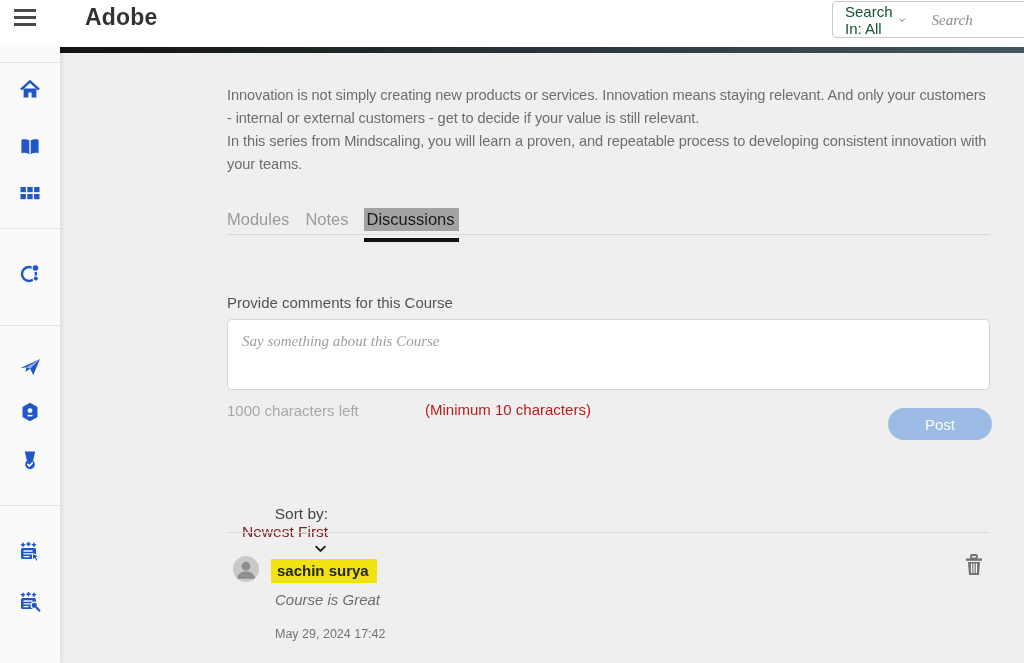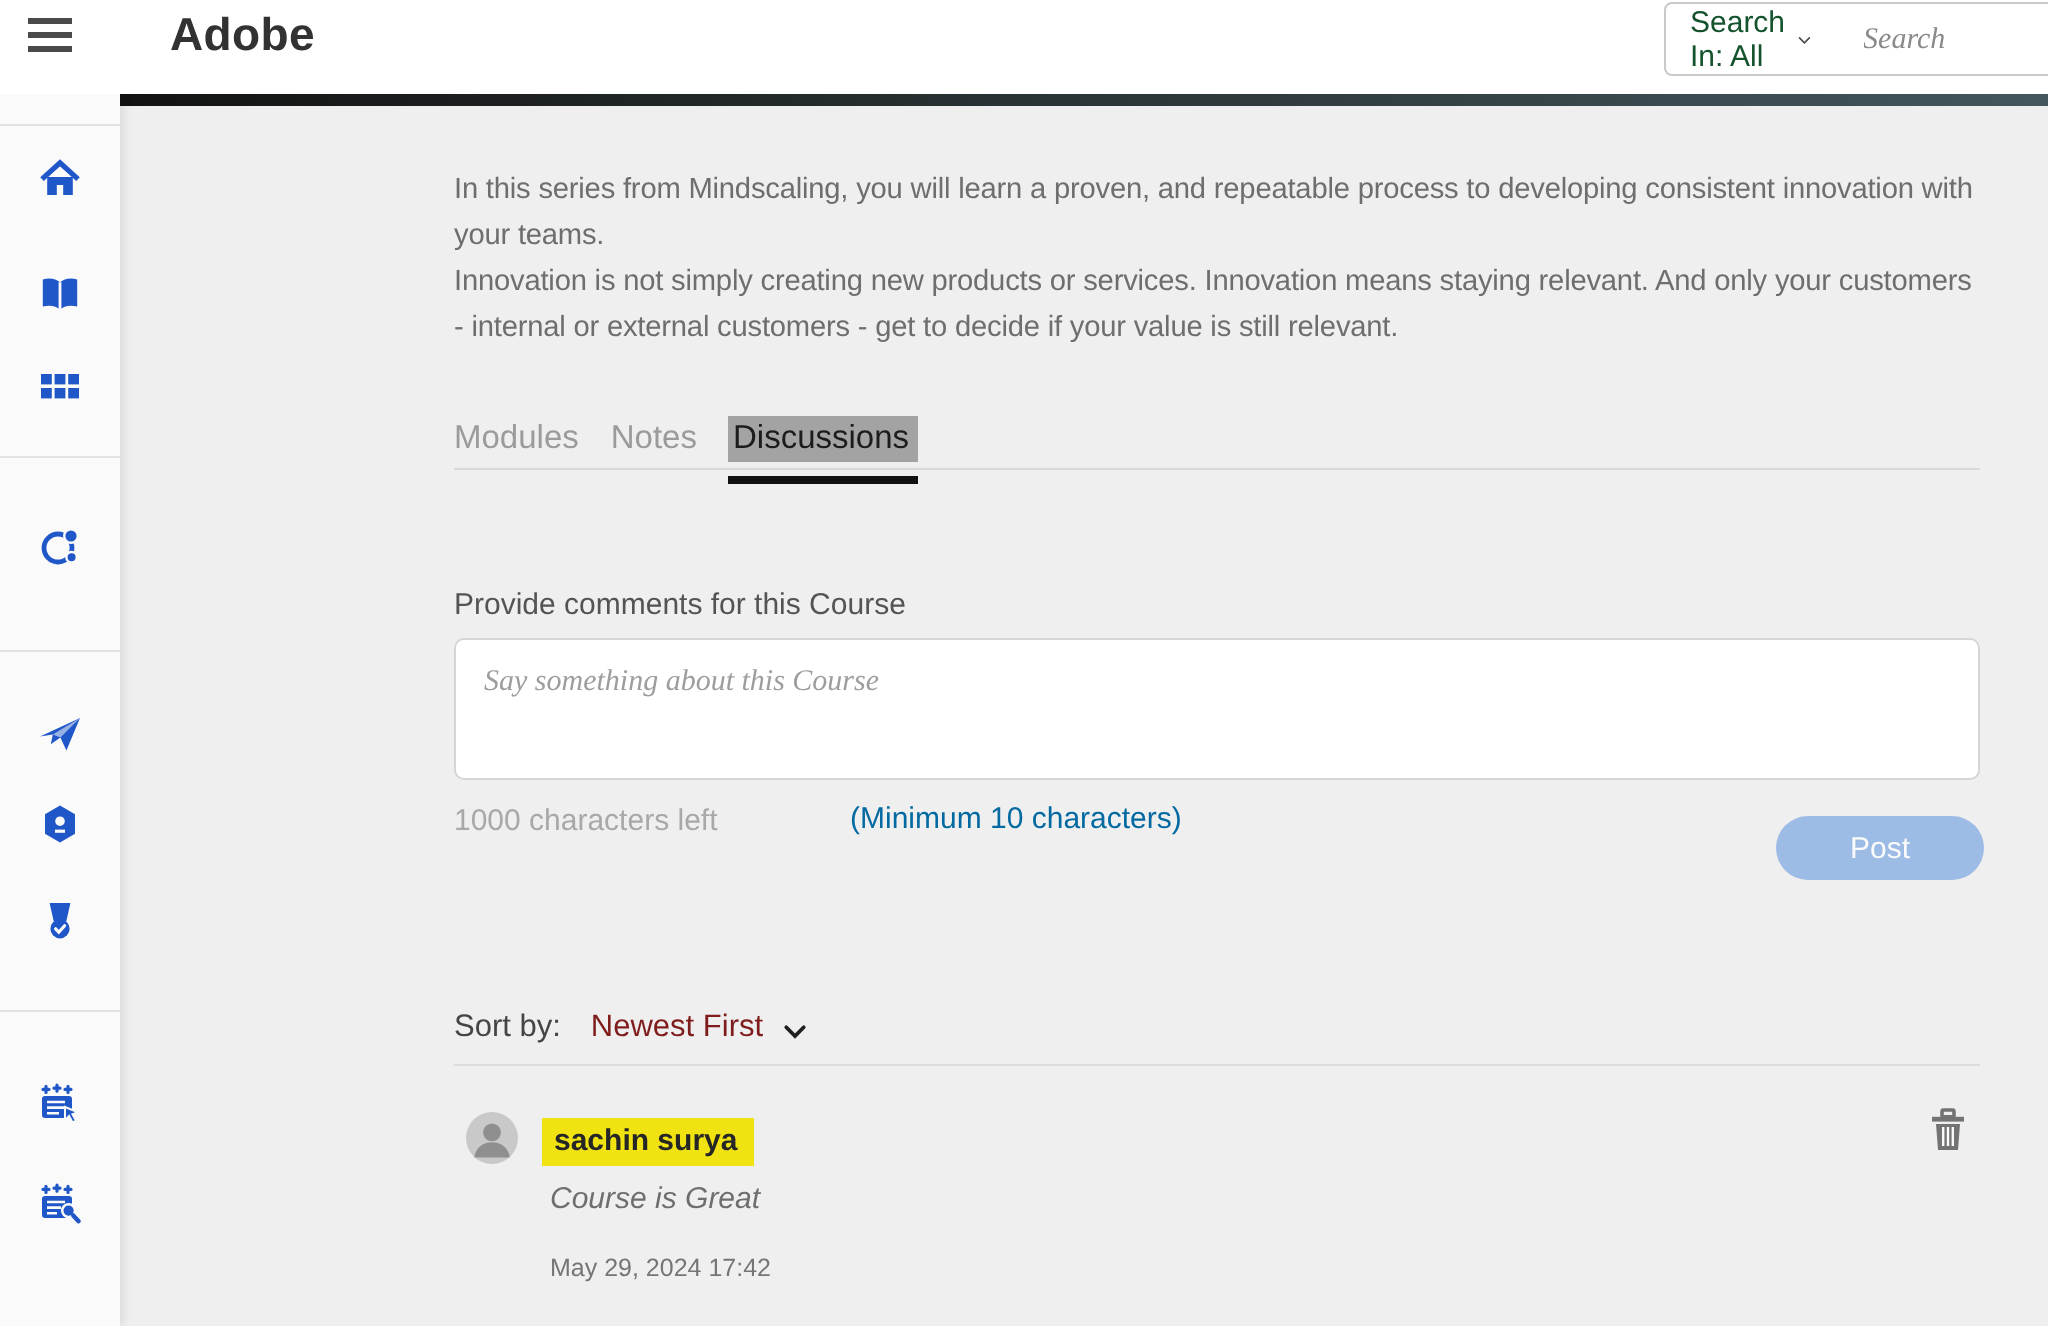--- a/index.html
+++ b/index.html
@@ -40,26 +40,26 @@
   .tab.active .hl { background:#a3a3a3; padding:2px 4px 3px 2px; }
   .tabs-line { position:absolute; top:181px; left:0; width:763px; height:1px; background:#D9D9D9; }
 
   .comment-label { position:absolute; top:241px; left:0; font-size:15px; color:#545454; }
   .comment-area { position:absolute; top:266px; left:0; width:763px; height:71px; background:#fff;
     border:1px solid #D5D5D5; border-radius:5px; resize:none; padding:13px 14px; font-size:15px; color:#a16207;
     font-family:"Liberation Sans","DejaVu Sans",sans-serif; outline:none; }
   .comment-area::placeholder { font-style:italic; color:#9D9D9D; font-family:"Liberation Serif","DejaVu Serif",serif; }
 
   .chars-left { position:absolute; top:349px; left:0; font-size:15px; color:#A8A8A8; }
-  .min-chars  { position:absolute; top:348px; left:198px; font-size:15px; color:#0369a1; }
+  .min-chars  { position:absolute; top:348px; left:198px; font-size:15px; color:#b91c1c; }
   .post-btn { position:absolute; top:355px; left:661px; width:104px; height:32px; background:#9DBCE5;
     border:none; border-radius:16px; color:#FBFBFB; font-size:15px; cursor:pointer;
     font-family:"Liberation Sans","DejaVu Sans",sans-serif; }
 
-  .sort-row { position:absolute; top:452px; left:0; display:flex; align-items:flex-end; }
+  .sort-row { position:absolute; top:452px; left:0; display:flex; align-items:flex-end;flex-direction:column; }
   .sort-label { font-size:15.5px; color:#454545; }
   .sort-value { font-size:15.5px; color:#7f1d1d; margin-left:15px; cursor:pointer; }
   .sort-row .chev { margin-left:8px; cursor:pointer; }
   .list-divider { position:absolute; top:479px; left:0; width:763px; height:1px; background:#DCDCDC; }
 
   .avatar { position:absolute; top:503px; left:6px; width:26px; height:26px; border-radius:50%;
     background:#C9C9C9; overflow:hidden; }
   .author { position:absolute; top:506px; left:44px; font-size:15px; font-weight:bold; color:#262626;
     background:#F0E311; padding:3px 8px 4px 6px; cursor:pointer; }
   .comment-text { position:absolute; top:538px; left:48px; font-size:15px; color:#6E6E6E;font-style:italic; }
@@ -160,22 +160,22 @@
     <path d="M18.6 17.7l2.7 2.9" stroke="#2057C8" stroke-width="2.2" stroke-linecap="round"></path>
     </svg>
 </div>
 
 <div class="darkbar"></div>
 
 <div class="content">
   <div class="inner">
 
     <div class="description">
+      <div>Innovation is not simply creating new products or services. Innovation means staying relevant. And only your customers - internal or external customers - get to decide if your value is still relevant.</div>
       <div>In this series from Mindscaling, you will learn a proven, and repeatable process to developing consistent innovation with your teams.</div>
-      <div>Innovation is not simply creating new products or services. Innovation means staying relevant. And only your customers - internal or external customers - get to decide if your value is still relevant.</div>
     </div>
 
     <div class="tabs">
       <div class="tab"><span>Modules</span></div>
       <div class="tab"><span>Notes</span></div>
       <div class="tab active"><span class="hl">Discussions</span></div>
     </div>
     <div class="tabs-line"></div>
 
     <div class="comment-label">Provide comments for this Course</div>

